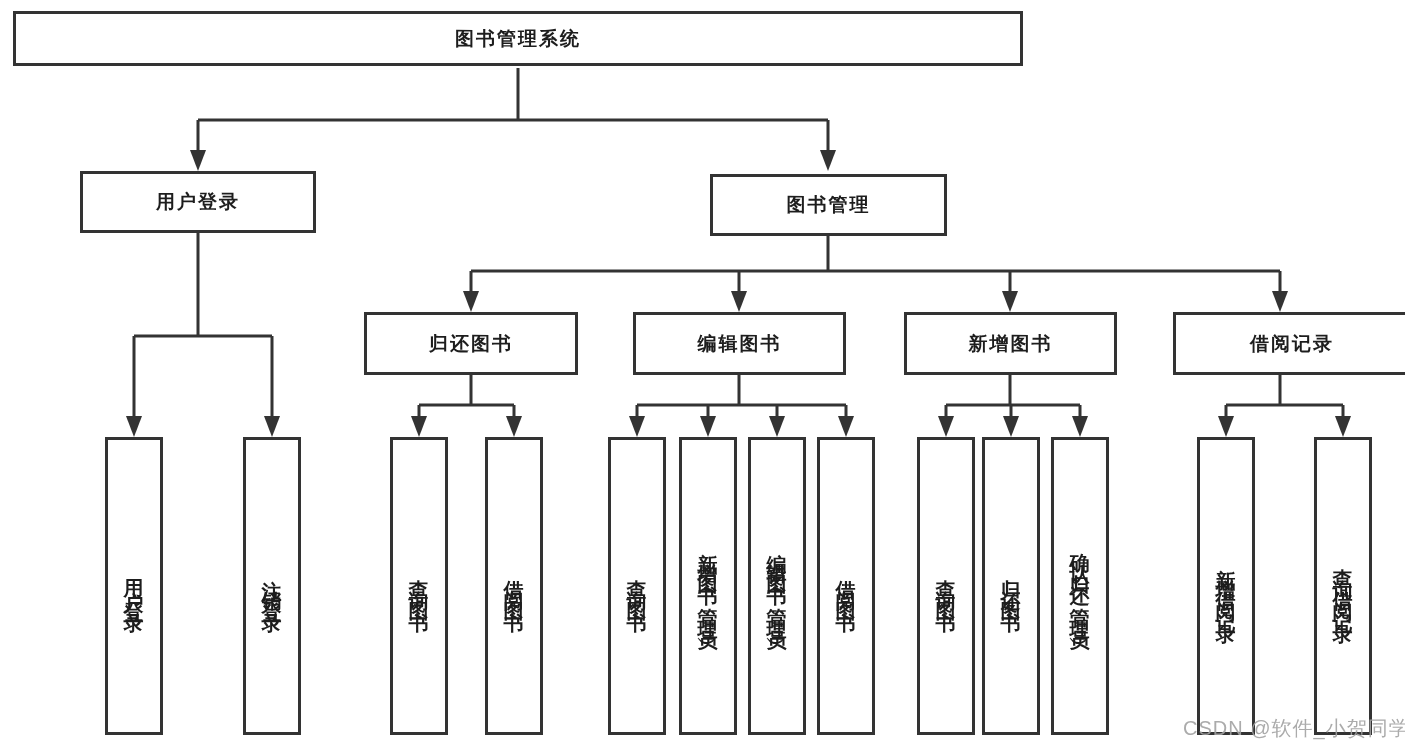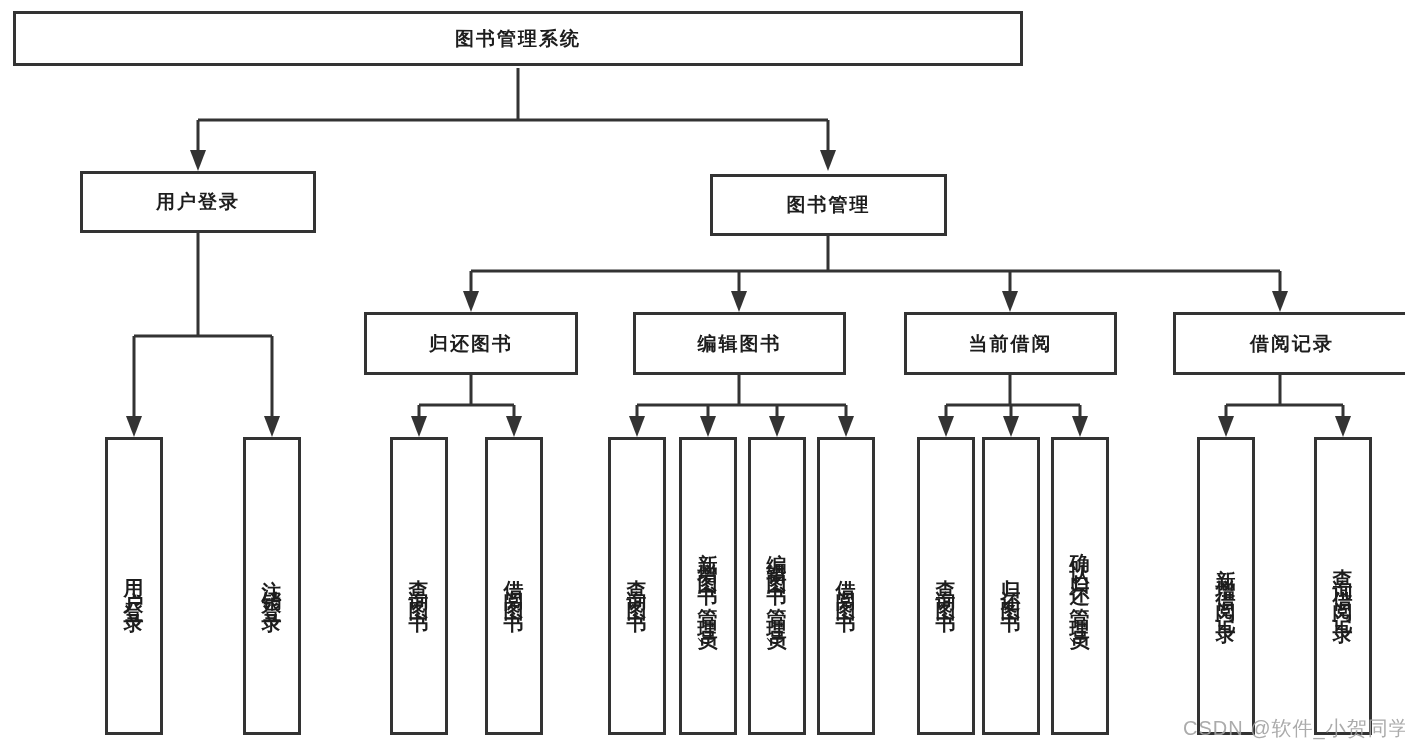--- a/index.html
+++ b/index.html
@@ -70,21 +70,21 @@
     <span>图书管理</span>
   </div>
 
   <div class="node h" style="left:364px;top:312px;width:214px;height:63px">
     <span>归还图书</span>
   </div>
   <div class="node h" style="left:633px;top:312px;width:213px;height:63px">
     <span>编辑图书</span>
   </div>
   <div class="node h" style="left:904px;top:312px;width:213px;height:63px">
-    <span>当前借阅</span>
+    <span>新增图书</span>
   </div>
   <div class="node h" style="left:1173px;top:312px;width:238px;height:63px">
     <span>借阅记录</span>
   </div>
 
   <div class="node v" style="left:105px;top:437px;width:58px;height:298px">
     <span>用户登录</span>
   </div>
   <div class="node v" style="left:243px;top:437px;width:58px;height:298px">
     <span>注销登录</span>

